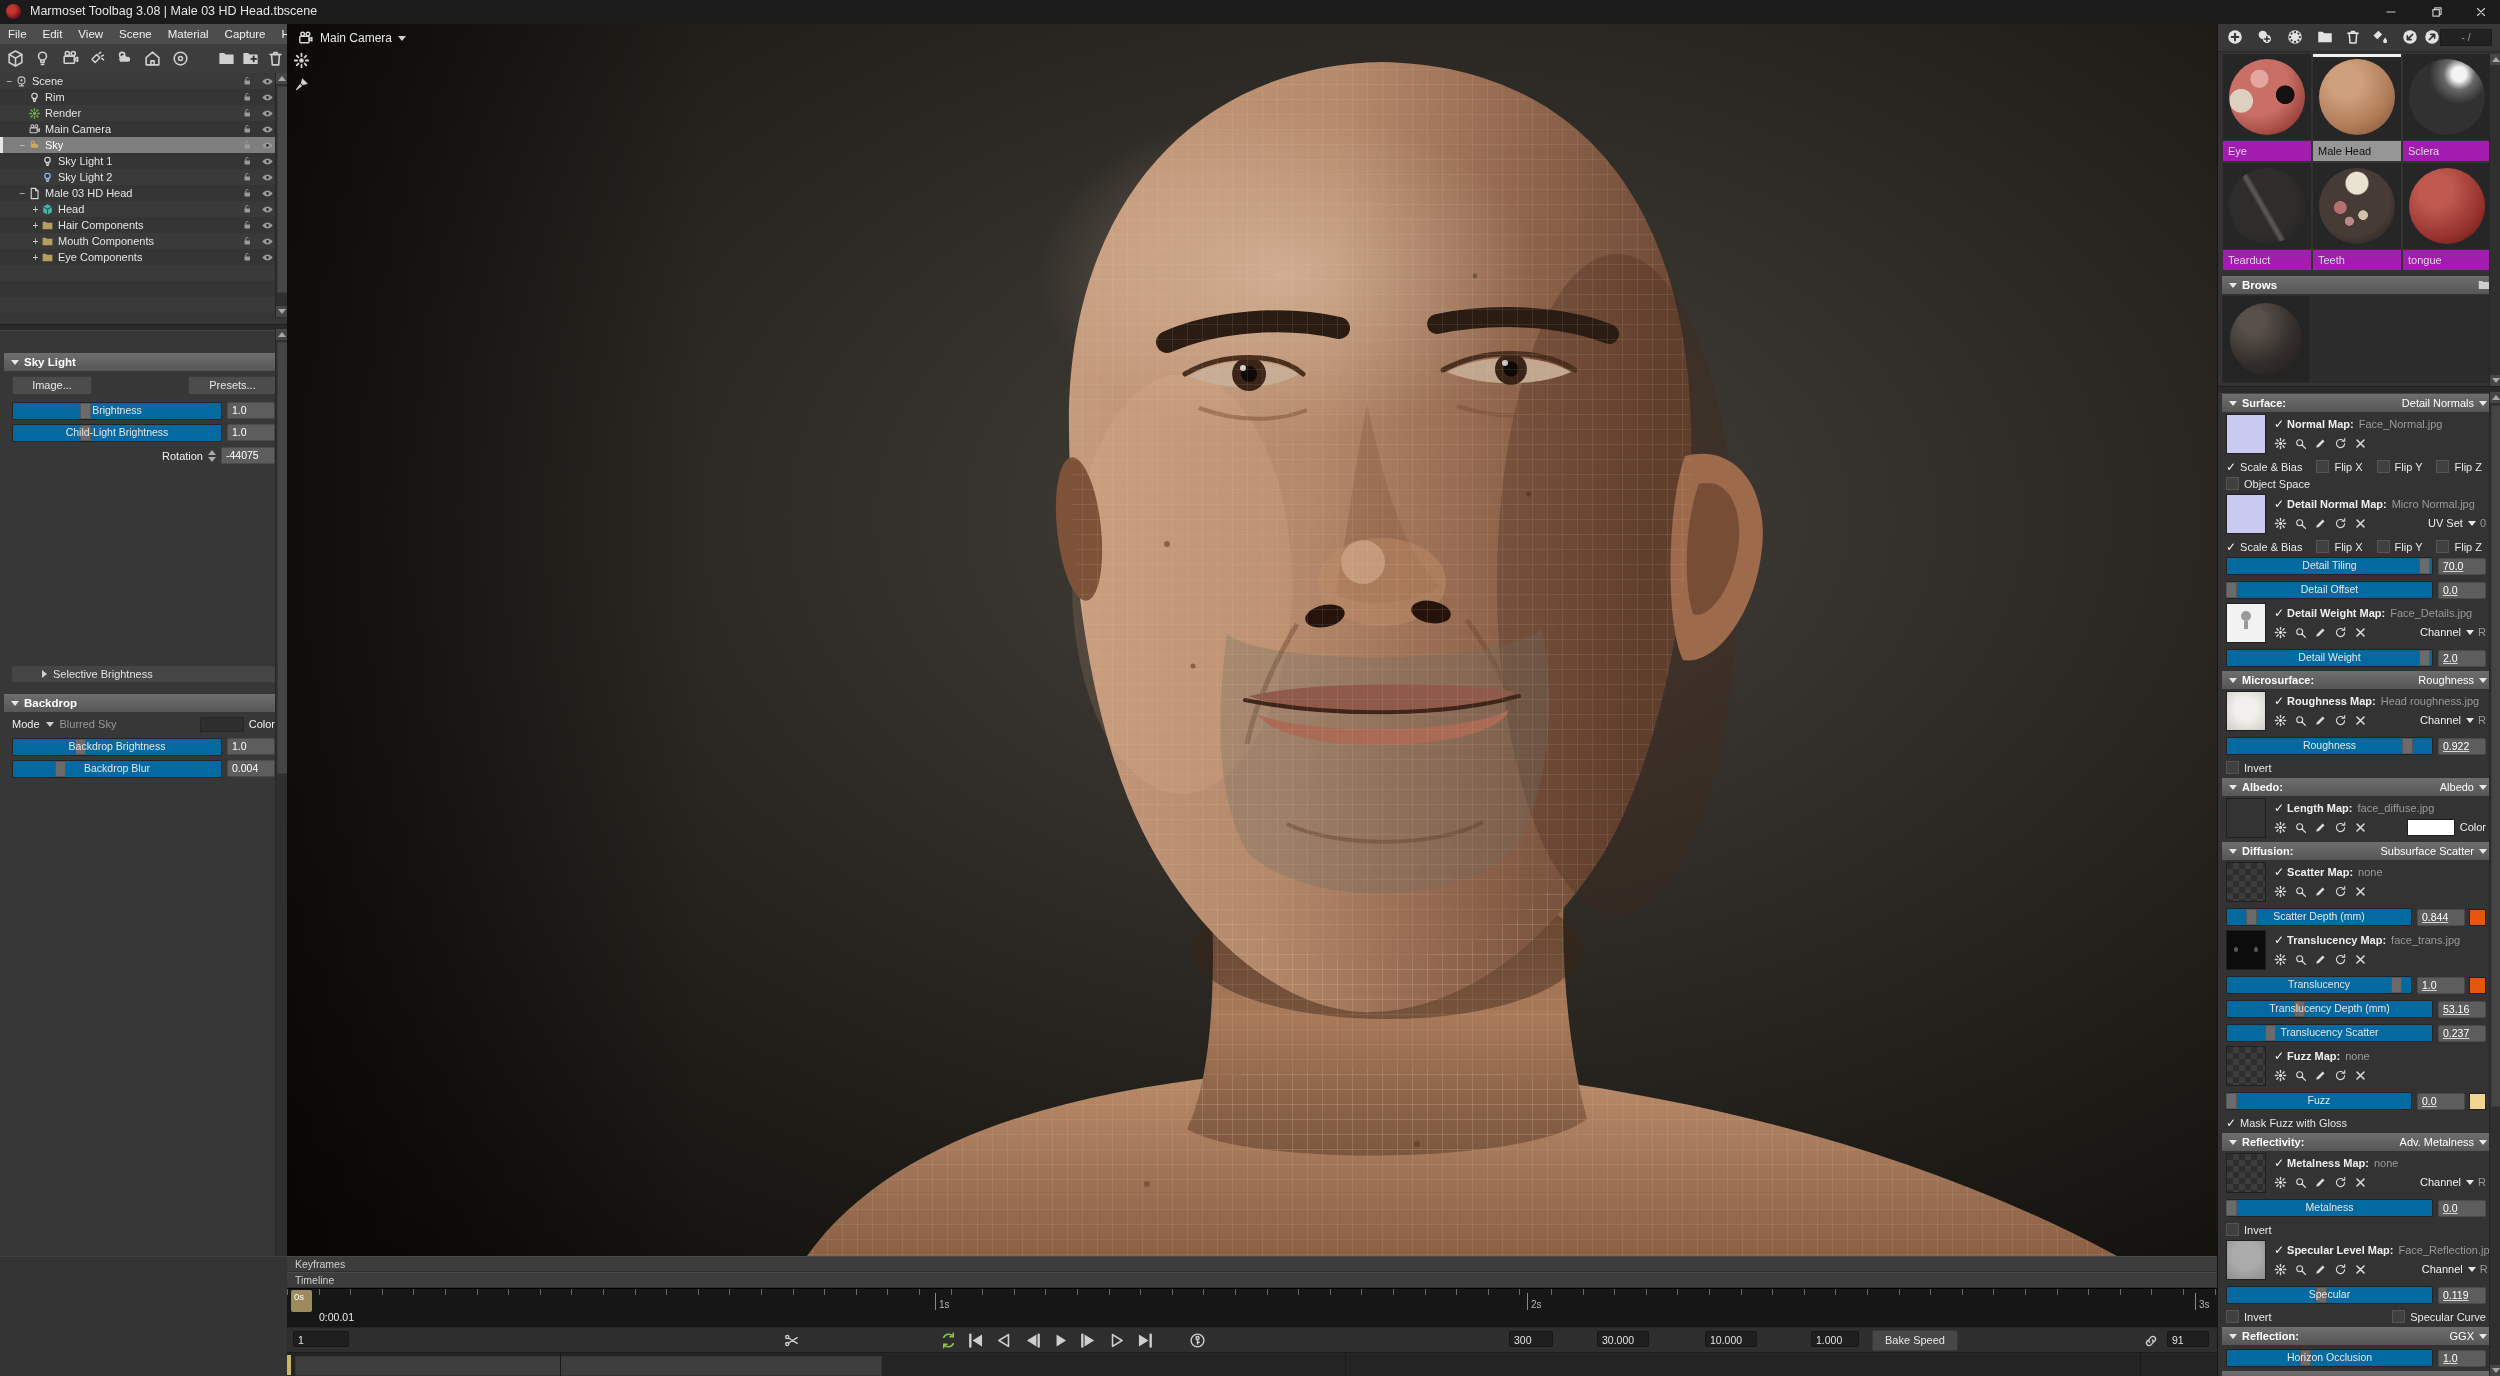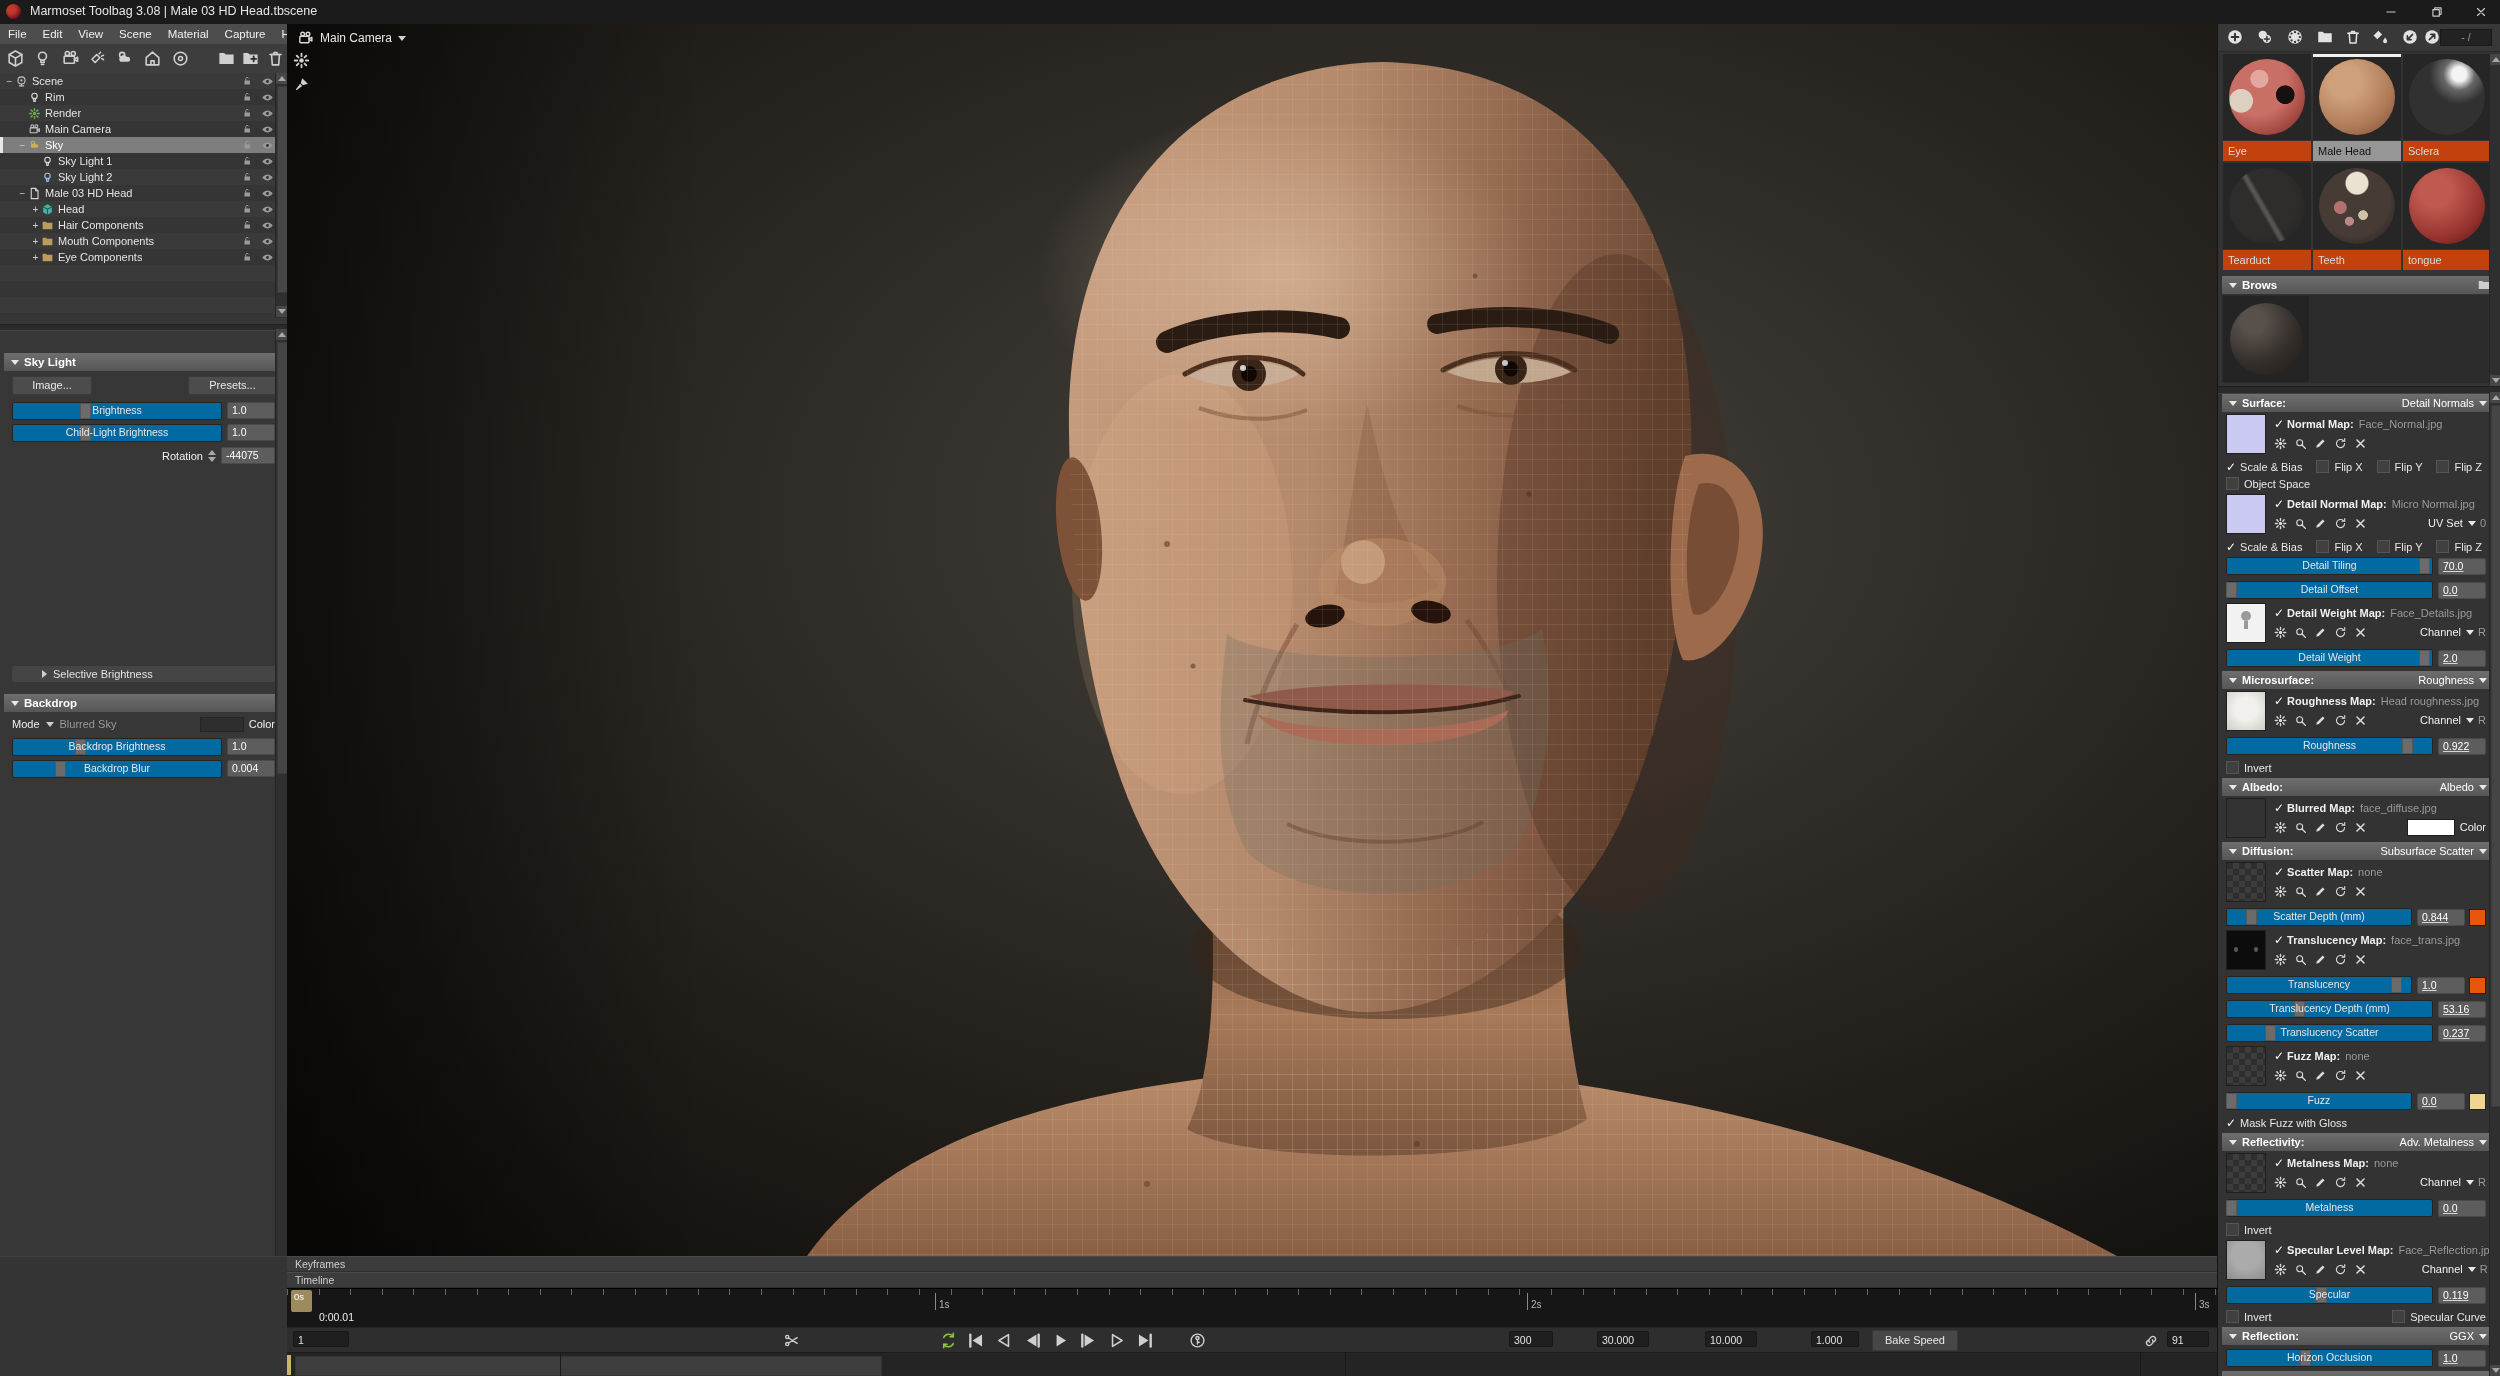--- a/index.html
+++ b/index.html
@@ -82,21 +82,21 @@
   #right{left:2217px;top:24px;width:283px;height:1352px;background:#333333;border-left:1px solid #151515;}
   #mat-toolbar{left:0;top:0;width:283px;height:27px;background:#383838;border-bottom:1px solid #2a2a2a;}
   .rtico{position:absolute;top:4px;width:18px;height:18px;color:#e2e2e2;}
   #mat-counter{left:222px;top:5px;width:50px;height:15px;background:#222;border:1px solid #1a1a1a;
                color:#9a9a9a;text-align:center;line-height:15px;font-size:10.5px;}
   #matgrid{left:5px;top:30px;width:268px;display:grid;grid-template-columns:88px 88px 88px;grid-gap:2px;}
   .mcell{width:88px;}
   .mthumbcell{height:86px;background:#262626;position:relative;display:flex;align-items:center;justify-content:center;}
   .mthumbcell.sel{box-shadow:inset 0 3px 0 #f0f0f0;}
   .sphere{width:76px;height:76px;border-radius:50%;}
-  .mname{height:20px;background:#c2410c;color:#dcdcdc;font-size:11px;line-height:20px;padding-left:5px;margin-top:1px;
+  .mname{height:20px;background:#a21caf;color:#dcdcdc;font-size:11px;line-height:20px;padding-left:5px;margin-top:1px;
          white-space:nowrap;overflow:hidden;}
   .mname.sel{background:#969696;color:#111;}
   #brows-hdr{left:4px;top:252px;width:275px;}
   #brows-folder{margin-left:auto;margin-right:6px;width:14px;height:14px;color:#cfcfcf;}
   #brows-body{left:4px;top:271px;width:275px;height:88px;background:#2c2c2c;display:flex;}
   #brows-thumb{width:86px;height:86px;background:#242424;margin:1px;display:flex;align-items:center;justify-content:center;}
   #rsplit{left:0;top:362px;width:283px;height:6px;background:#2a2a2a;border-top:1px solid #202020;border-bottom:1px solid #424242;}
 
   #sections{left:0;top:368px;width:276px;height:984px;overflow:hidden;}
   .sech{height:18px;margin:2px 0 2px 4px;width:271px;background:linear-gradient(#6e6e6e,#565656);
@@ -1221,21 +1221,21 @@
         <div class="sech">
           <span class="phArr"></span>
           <span class="stitle">Albedo:</span>
           <span class="smode">Albedo<span class="smArr"></span></span>
         </div>
         <div class="mrow">
           <div class="mthumb2 t-skinmap"></div>
           <div class="mbody">
             <div class="ml1">
               <span class="chk">✓</span>
-              <span class="mlab">Blurred Map:</span>
+              <span class="mlab">Length Map:</span>
               <span class="mval">face_diffuse.jpg</span>
             </div>
             <div class="ml2">
               <span class="tools"><span class="ic"><svg viewBox="0 0 24 24">
                     <g fill="none" stroke="currentColor" stroke-width="2" stroke-linecap="round" stroke-linejoin="round">
                       <circle cx="12" cy="12" r="3.2" fill="currentColor" stroke="none"></circle>
                       <path d="M12 2.5v3.4M12 18.1v3.4M2.5 12h3.4M18.1 12h3.4M5.3 5.3l2.4 2.4M16.3 16.3l2.4 2.4M18.7 5.3l-2.4 2.4M7.7 16.3l-2.4 2.4" stroke-width="2.6"></path>
                     </g>
                   </svg></span><span class="ic"><svg viewBox="0 0 24 24">
                     <g fill="none" stroke="currentColor" stroke-width="2" stroke-linecap="round" stroke-linejoin="round">

